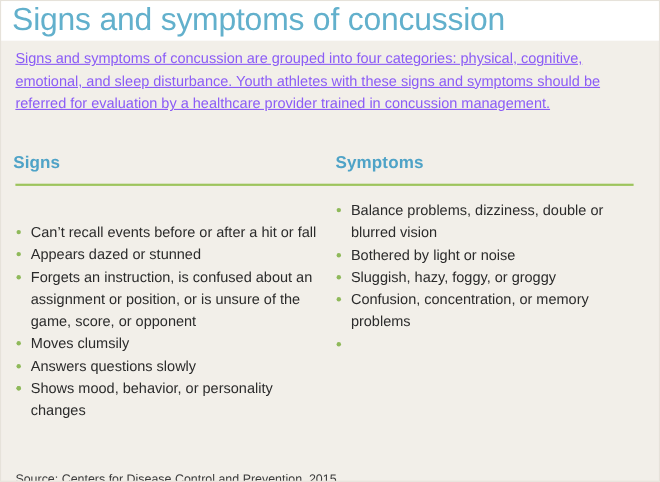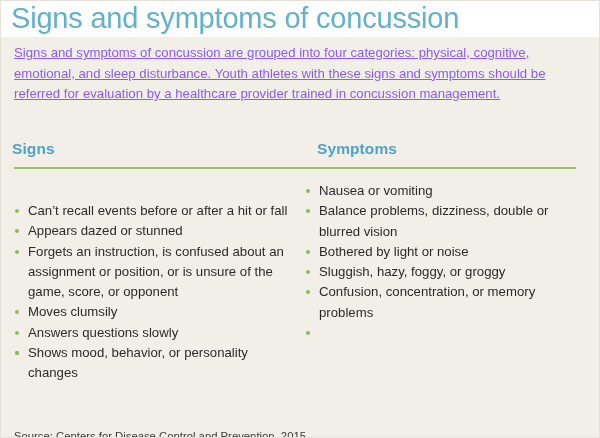--- a/index.html
+++ b/index.html
@@ -60,21 +60,21 @@
   
   .col-head {
     position: absolute;
     top: 139px;
     font-size: 15.5px;
     font-weight: bold;
     color: #4fa3c7;
     letter-spacing: 0.1px;
   }
   .col-head.left  { left: 11px; }
-  .col-head.right { left: 304px; margin-left: 12px; }
+  .col-head.right { left: 304px; }
 
   
   .rule {
     position: absolute;
     left: 13px;
     top: 166px;
     width: 562px;
     height: 2px;
     background: #9dc45c;
   }
@@ -166,24 +166,20 @@
         <span class="dot"></span>
         <span>Shows mood, behavior, or personality changes</span>
       </li>
     </ul>
   </div>
 
   <div class="col right">
     <ul>
       <li>
         <span class="dot"></span>
-        <span>Nausea or vomiting</span>
-      </li>
-      <li>
-        <span class="dot"></span>
         <span>Balance problems, dizziness, double or blurred vision</span>
       </li>
       <li>
         <span class="dot"></span>
         <span>Bothered by light or noise</span>
       </li>
       <li>
         <span class="dot"></span>
         <span>Sluggish, hazy, foggy, or groggy</span>
       </li>

